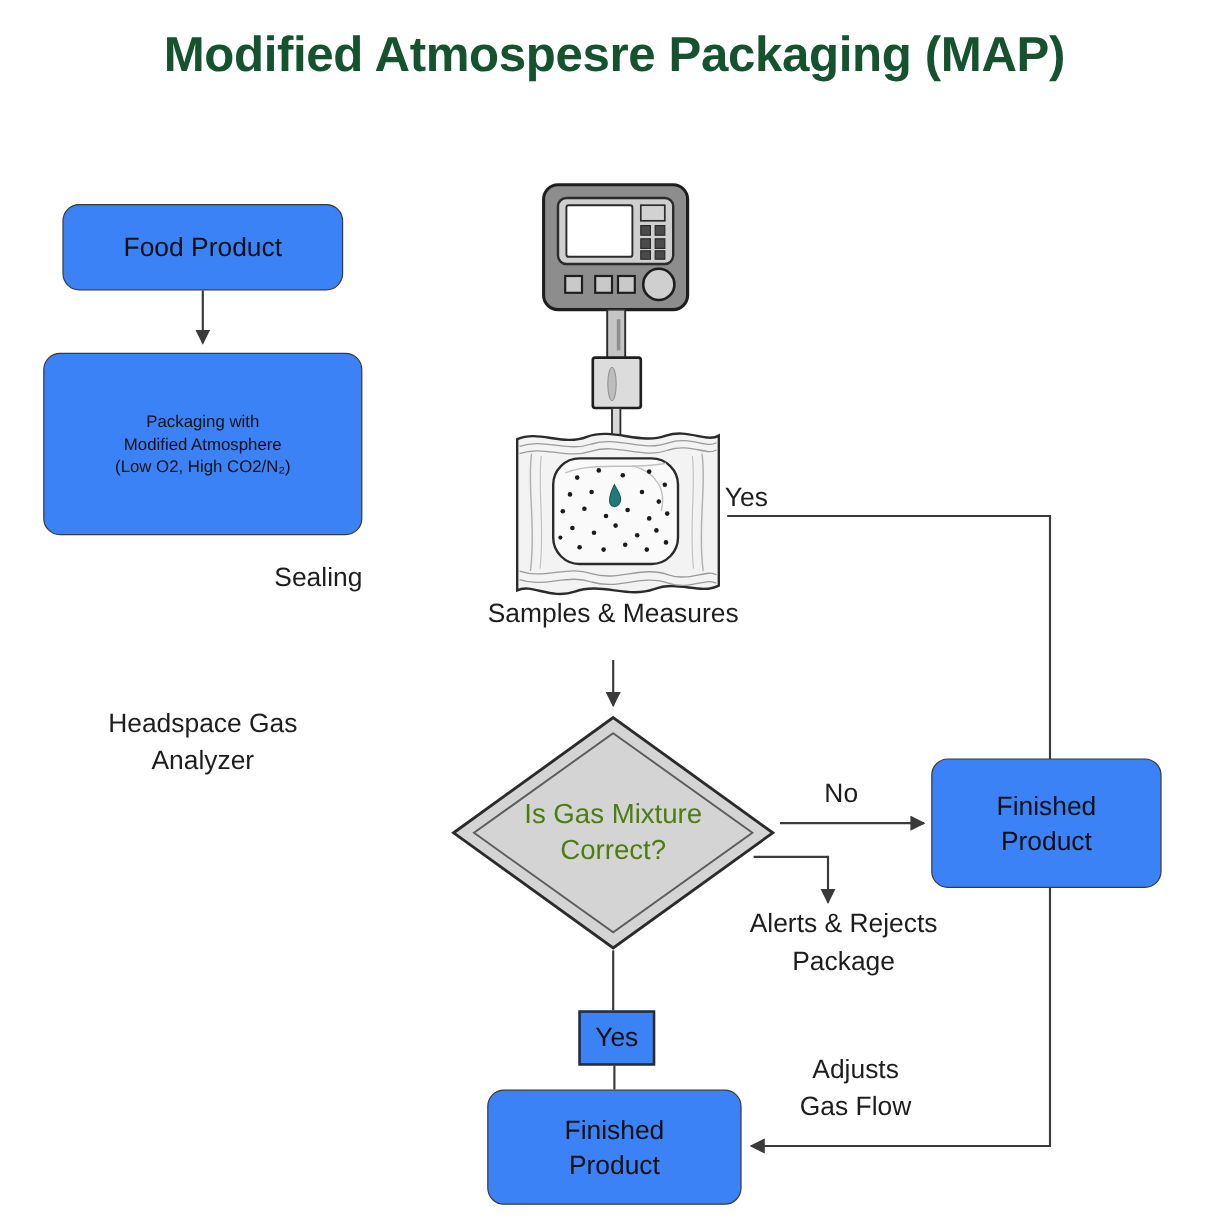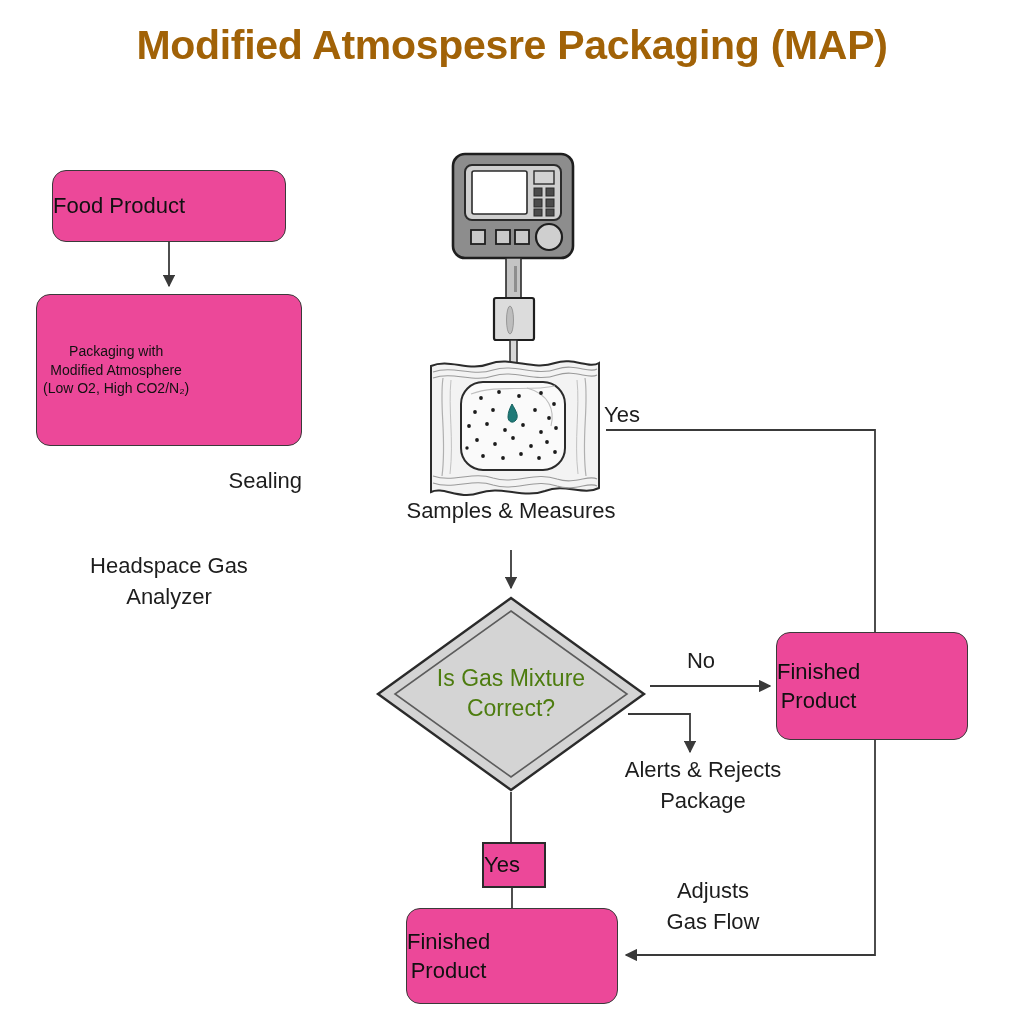--- a/index.html
+++ b/index.html
@@ -29,31 +29,32 @@
 
   .title {
     position: absolute;
     left: 0;
     top: 22px;
     width: 1024px;
     text-align: center;
     font-size: 41px;
     font-weight: bold;
     letter-spacing: -0.3px;
-    color: #a16207;
+    color: #14532d;
   }
 
   
   .node {
     position: absolute;
     box-sizing: border-box;
     display: flex;
     align-items: center;
+    justify-content: center;
     text-align: center;
-    background: #ec4899;
+    background: #3b82f6;
     border: 1.6px solid #3a3a3a;
     line-height: 1.32;
     color: #111;
   }
   .node.round { border-radius: 14px; }
   .node.sq { border-radius: 0px; border-width: 2px; border-color: #2b2b2b; }
 
   #node-food-product {
     left: 52px; top: 170px; width: 234px; height: 72px;
     font-size: 22px;
@@ -79,21 +80,21 @@
   
   .caption {
     position: absolute;
     text-align: center;
     font-size: 22px;
     color: #1d1d1d;
     line-height: 1.4;
     white-space: pre-line;
   }
   #label-sealing   { left: 36px;  top: 466px; width: 266px; text-align: right; }
-  #label-analyzer  { left: 36px;  top: 551px; width: 266px; }
+  #label-analyzer  { left: 36px;  top: 588px; width: 266px; }
   #label-samples   { left: 366px; top: 496px; width: 290px; }
   #label-alerts    { left: 580px; top: 755px; width: 246px; }
   #label-adjusts   { left: 618px; top: 876px; width: 190px; }
   #label-yes-edge  { left: 604px; top: 400px; width: 70px; text-align: left; }
   #label-no-edge   { left: 668px; top: 646px; width: 66px; text-align: center; }
 
   
   #node-decision {
     position: absolute;
     left: 374px; top: 594px;

